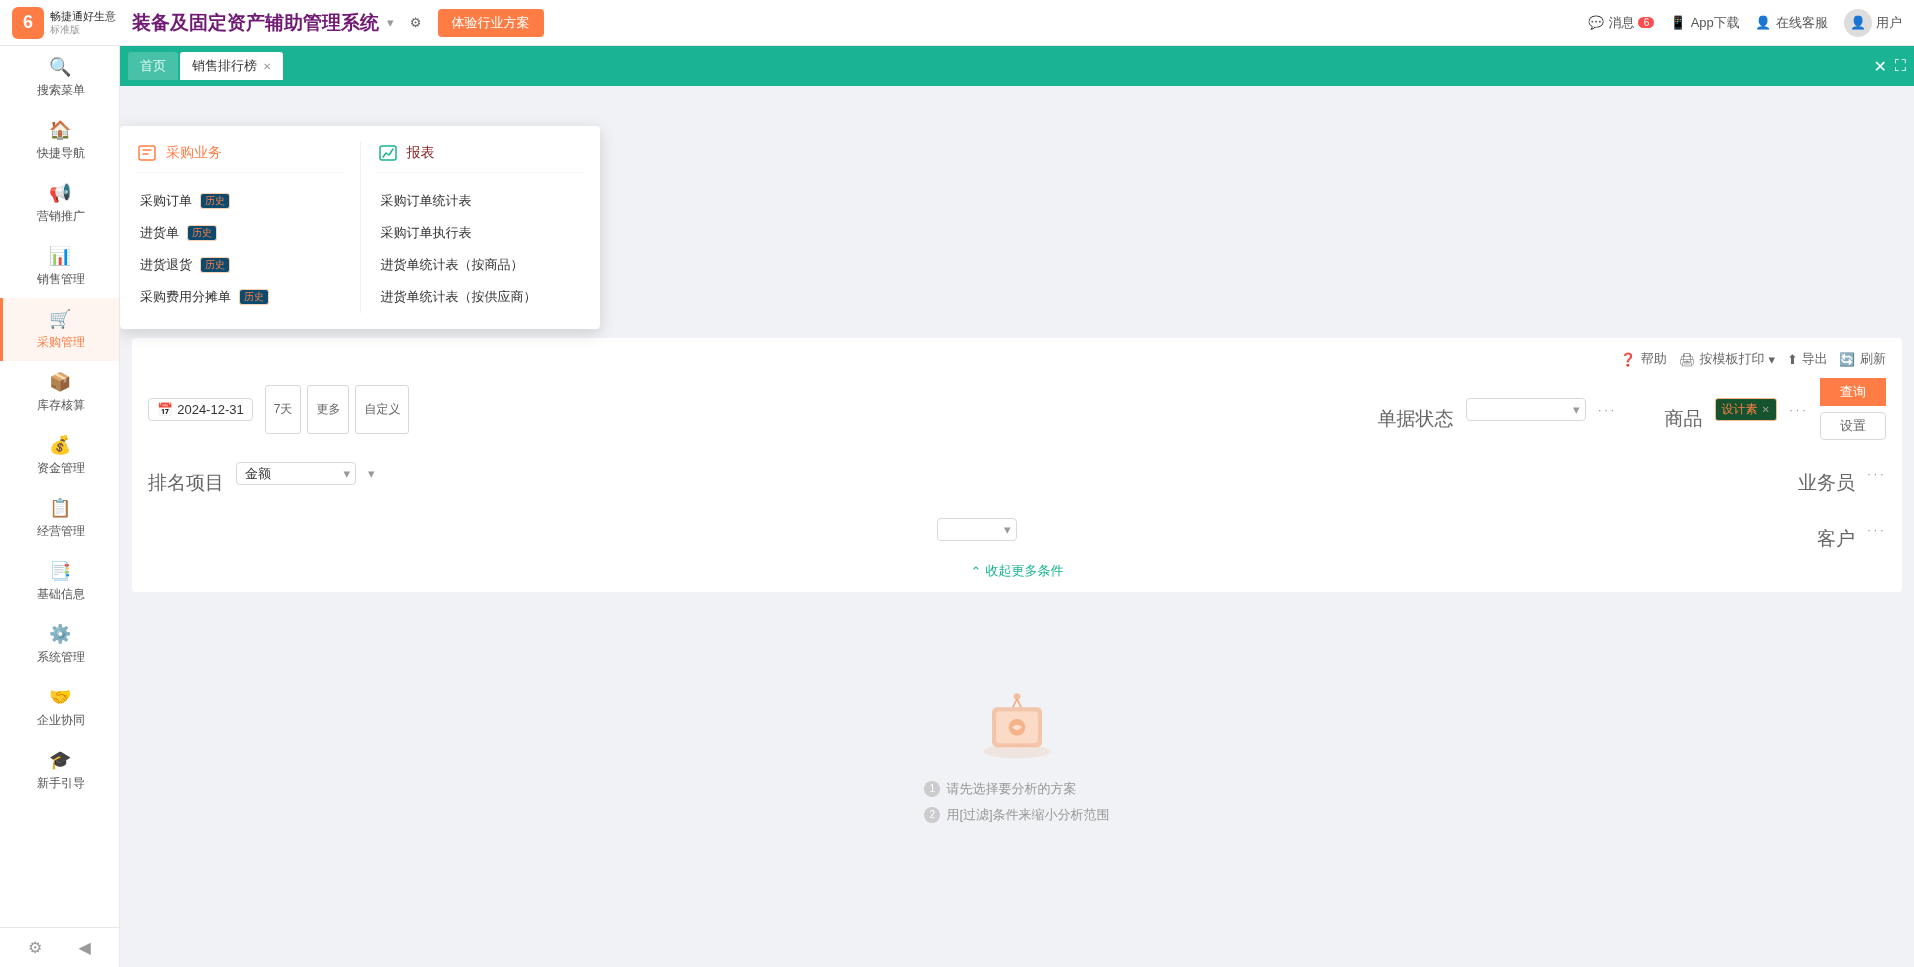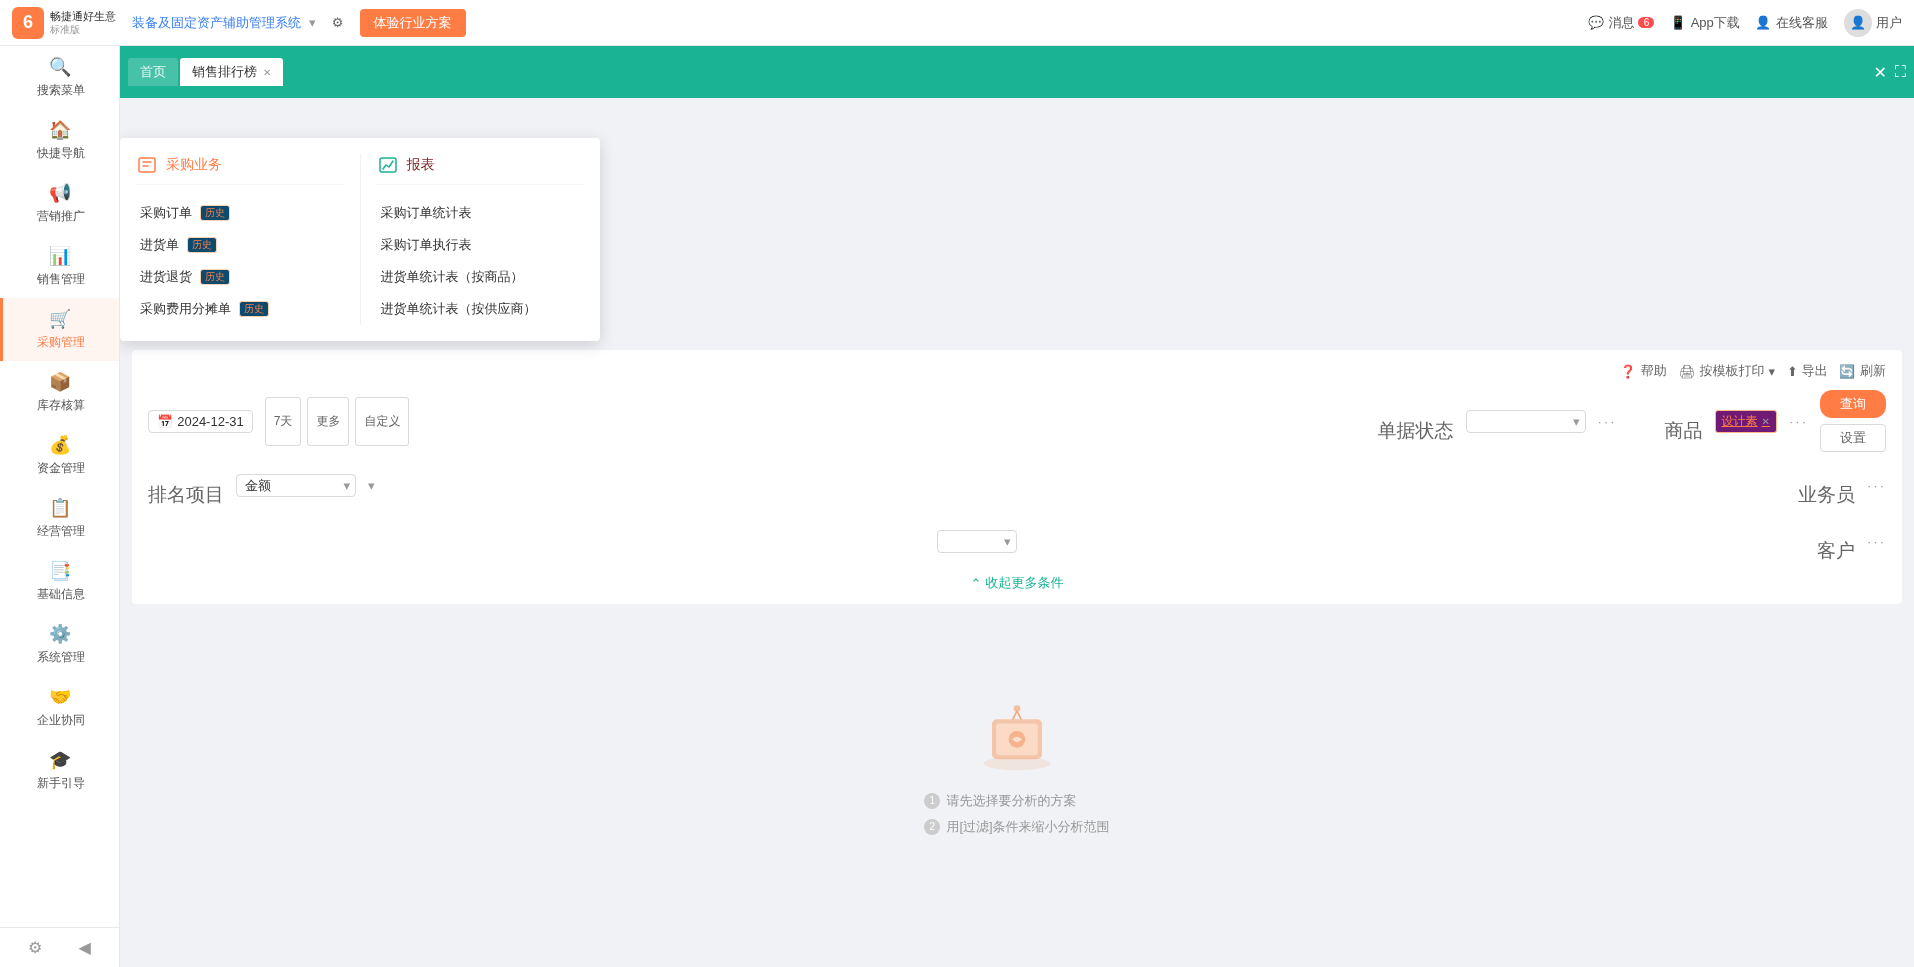--- a/index.html
+++ b/index.html
@@ -35,22 +35,23 @@
     }
     .logo-text { font-size: 11px; color: #333; line-height: 1.3; }
     .logo-badge { font-size: 10px; color: #999; }
     .header-center {
       flex: 1;
       display: flex;
       align-items: center;
       gap: 8px;
     }
     .system-title {
-      font-size: 13px;
-      color: #3b82f6;
+      font-size: 19px;
+      color: #701a75;
+      font-weight: bold;
     }
     .dropdown-arrow {
       color: #999;
       cursor: pointer;
     }
     .gear-btn {
       width: 28px;
       height: 28px;
       display: flex;
       align-items: center;
@@ -153,21 +154,21 @@
     .content-area {
       flex: 1;
       display: flex;
       flex-direction: column;
       overflow: hidden;
       position: relative;
     }
 
     
     .tab-bar {
-      height: 52px;
+      height: 40px;
       background: #1ab394;
       display: flex;
       align-items: center;
       padding: 0 8px;
       gap: 2px;
       flex-shrink: 0;
     }
     .tab {
       height: 28px;
       padding: 0 12px;
@@ -285,27 +286,26 @@
       content: '▾';
       position: absolute;
       right: 6px;
       color: #999;
       pointer-events: none;
     }
     .tag-item {
       display: inline-flex;
       align-items: center;
       gap: 4px;
-      background: #701a75;
+      background: #14532d;
       border: 1px solid #ffb789;
       border-radius: 3px;
       padding: 2px 6px;
       font-size: 12px;
       color: #ff7d45;
-      text-decoration: underline;
     }
     .tag-close { cursor: pointer; color: #999; font-size: 10px; }
     .more-dots { color: #999; cursor: pointer; letter-spacing: 2px; }
     .collapse-row {
       display: flex;
       justify-content: center;
       margin-top: 6px;
     }
     .collapse-btn {
       color: #1ab394;
@@ -313,21 +313,21 @@
       font-size: 13px;
       display: flex;
       align-items: center;
       gap: 4px;
     }
     .query-btn {
       background: #ff7d45;
       color: white;
       border: none;
       padding: 5px 20px;
-      border-radius: 12px;
+      border-radius: 0;
       cursor: pointer;
       font-size: 13px;
     }
     .set-btn {
       background: #fff;
       color: #666;
       border: 1px solid #d9d9d9;
       padding: 4px 16px;
       border-radius: 4px;
       cursor: pointer;

